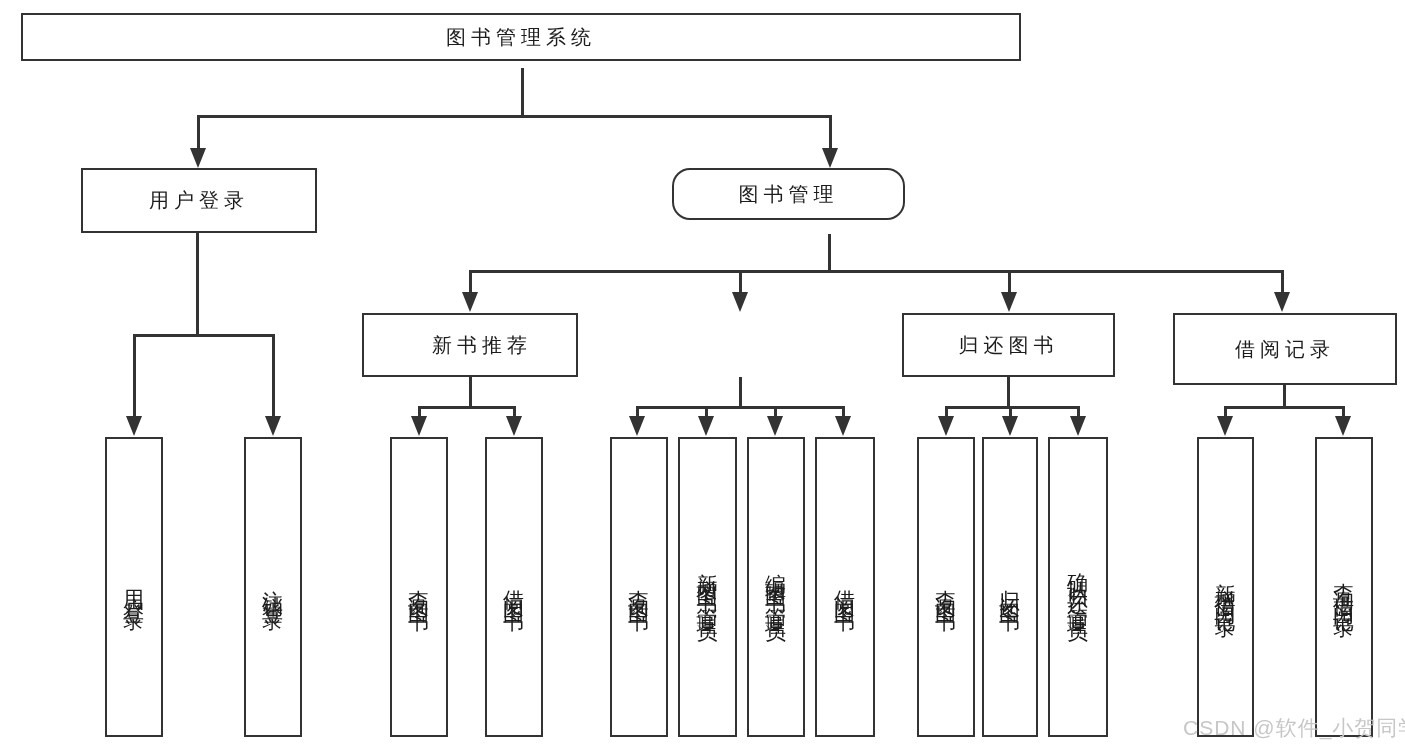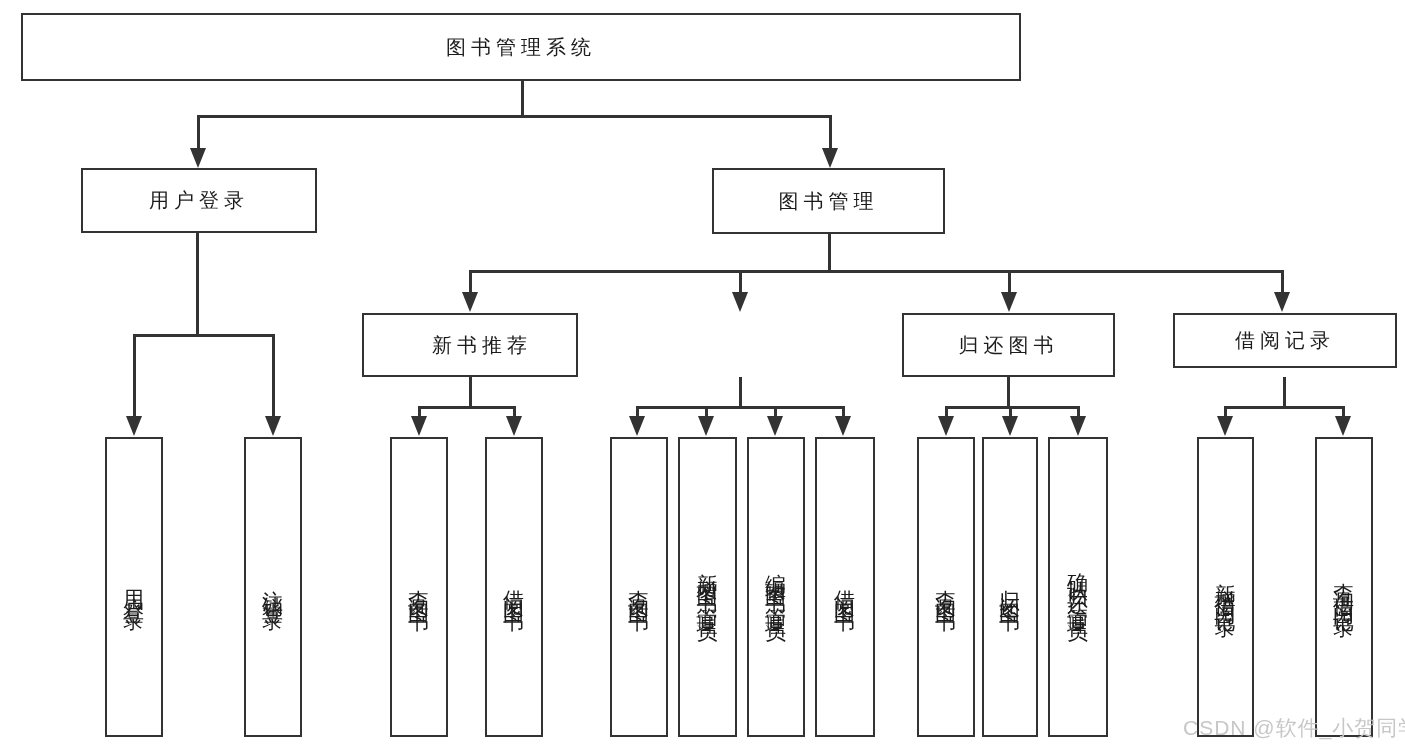--- a/index.html
+++ b/index.html
@@ -90,28 +90,28 @@
   <div class="vl" style="left:1077px;top:406px;height:12px;"></div>
   <div class="ar" style="left:1070px;top:416px;"></div>
 
   <div class="vl" style="left:1283px;top:377px;height:31px;"></div>
   <div class="hl" style="left:1224px;top:406px;width:120px;"></div>
   <div class="vl" style="left:1224px;top:406px;height:12px;"></div>
   <div class="ar" style="left:1217px;top:416px;"></div>
   <div class="vl" style="left:1342px;top:406px;height:12px;"></div>
   <div class="ar" style="left:1335px;top:416px;"></div>
 
-  <div class="n" style="left:21px;top:13px;width:1000px;height:68px;">图书管理系统</div>
+  <div class="n" style="left:21px;top:13px;width:1000px;height:48px;">图书管理系统</div>
 
   <div class="n" style="left:81px;top:168px;width:236px;height:65px;">用户登录</div>
-  <div class="n" style="left:712px;top:168px;width:233px;height:66px;">图书管理</div>
+  <div class="n" style="left:672px;top:168px;width:233px;height:52px;border-radius:18px;">图书管理</div>
 
   <div class="n" style="left:362px;top:313px;width:216px;height:64px;padding-left:24px;">新书推荐</div>
   <div class="n" style="left:902px;top:313px;width:213px;height:64px;">归还图书</div>
-  <div class="n" style="left:1173px;top:313px;width:224px;height:55px;">借阅记录</div>
+  <div class="n" style="left:1173px;top:313px;width:224px;height:72px;">借阅记录</div>
 
   <div class="n v" style="left:105px;top:437px;width:58px;height:300px;">用户登录</div>
   <div class="n v" style="left:244px;top:437px;width:58px;height:300px;">注销登录</div>
 
   <div class="n v" style="left:390px;top:437px;width:58px;height:300px;">查询图书</div>
   <div class="n v" style="left:485px;top:437px;width:58px;height:300px;">借阅图书</div>
 
   <div class="n v" style="left:610px;top:437px;width:58px;height:300px;">查询图书</div>
   <div class="n v" style="left:678px;top:437px;width:59px;height:300px;">新增图书（管理员）</div>
   <div class="n v" style="left:747px;top:437px;width:58px;height:300px;">编辑图书（管理员）</div>

